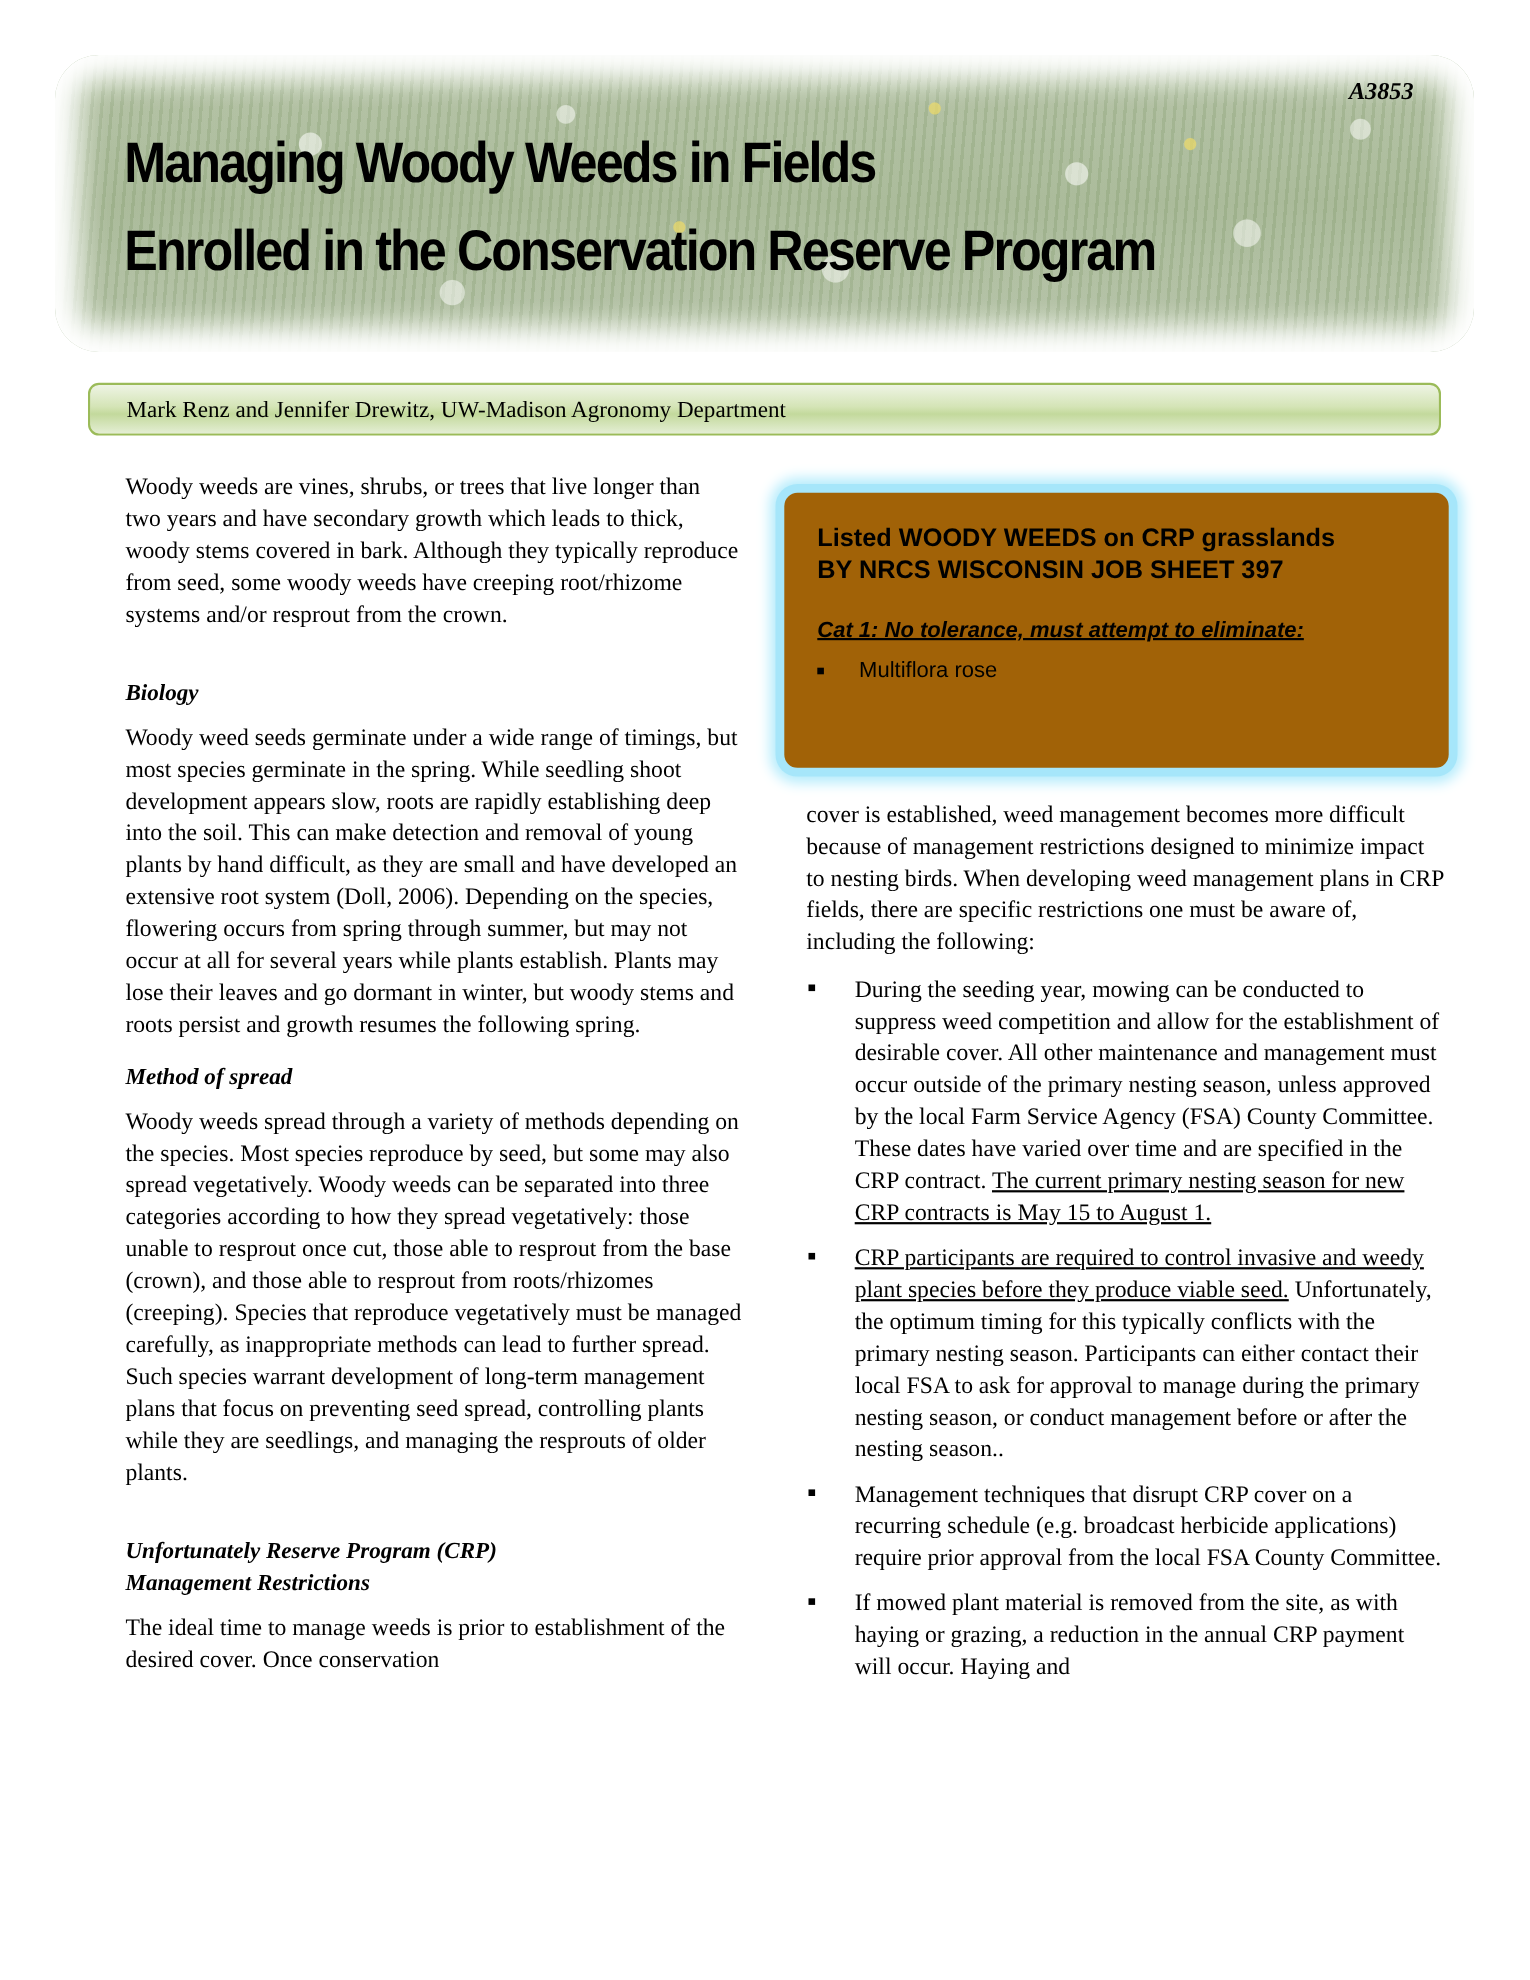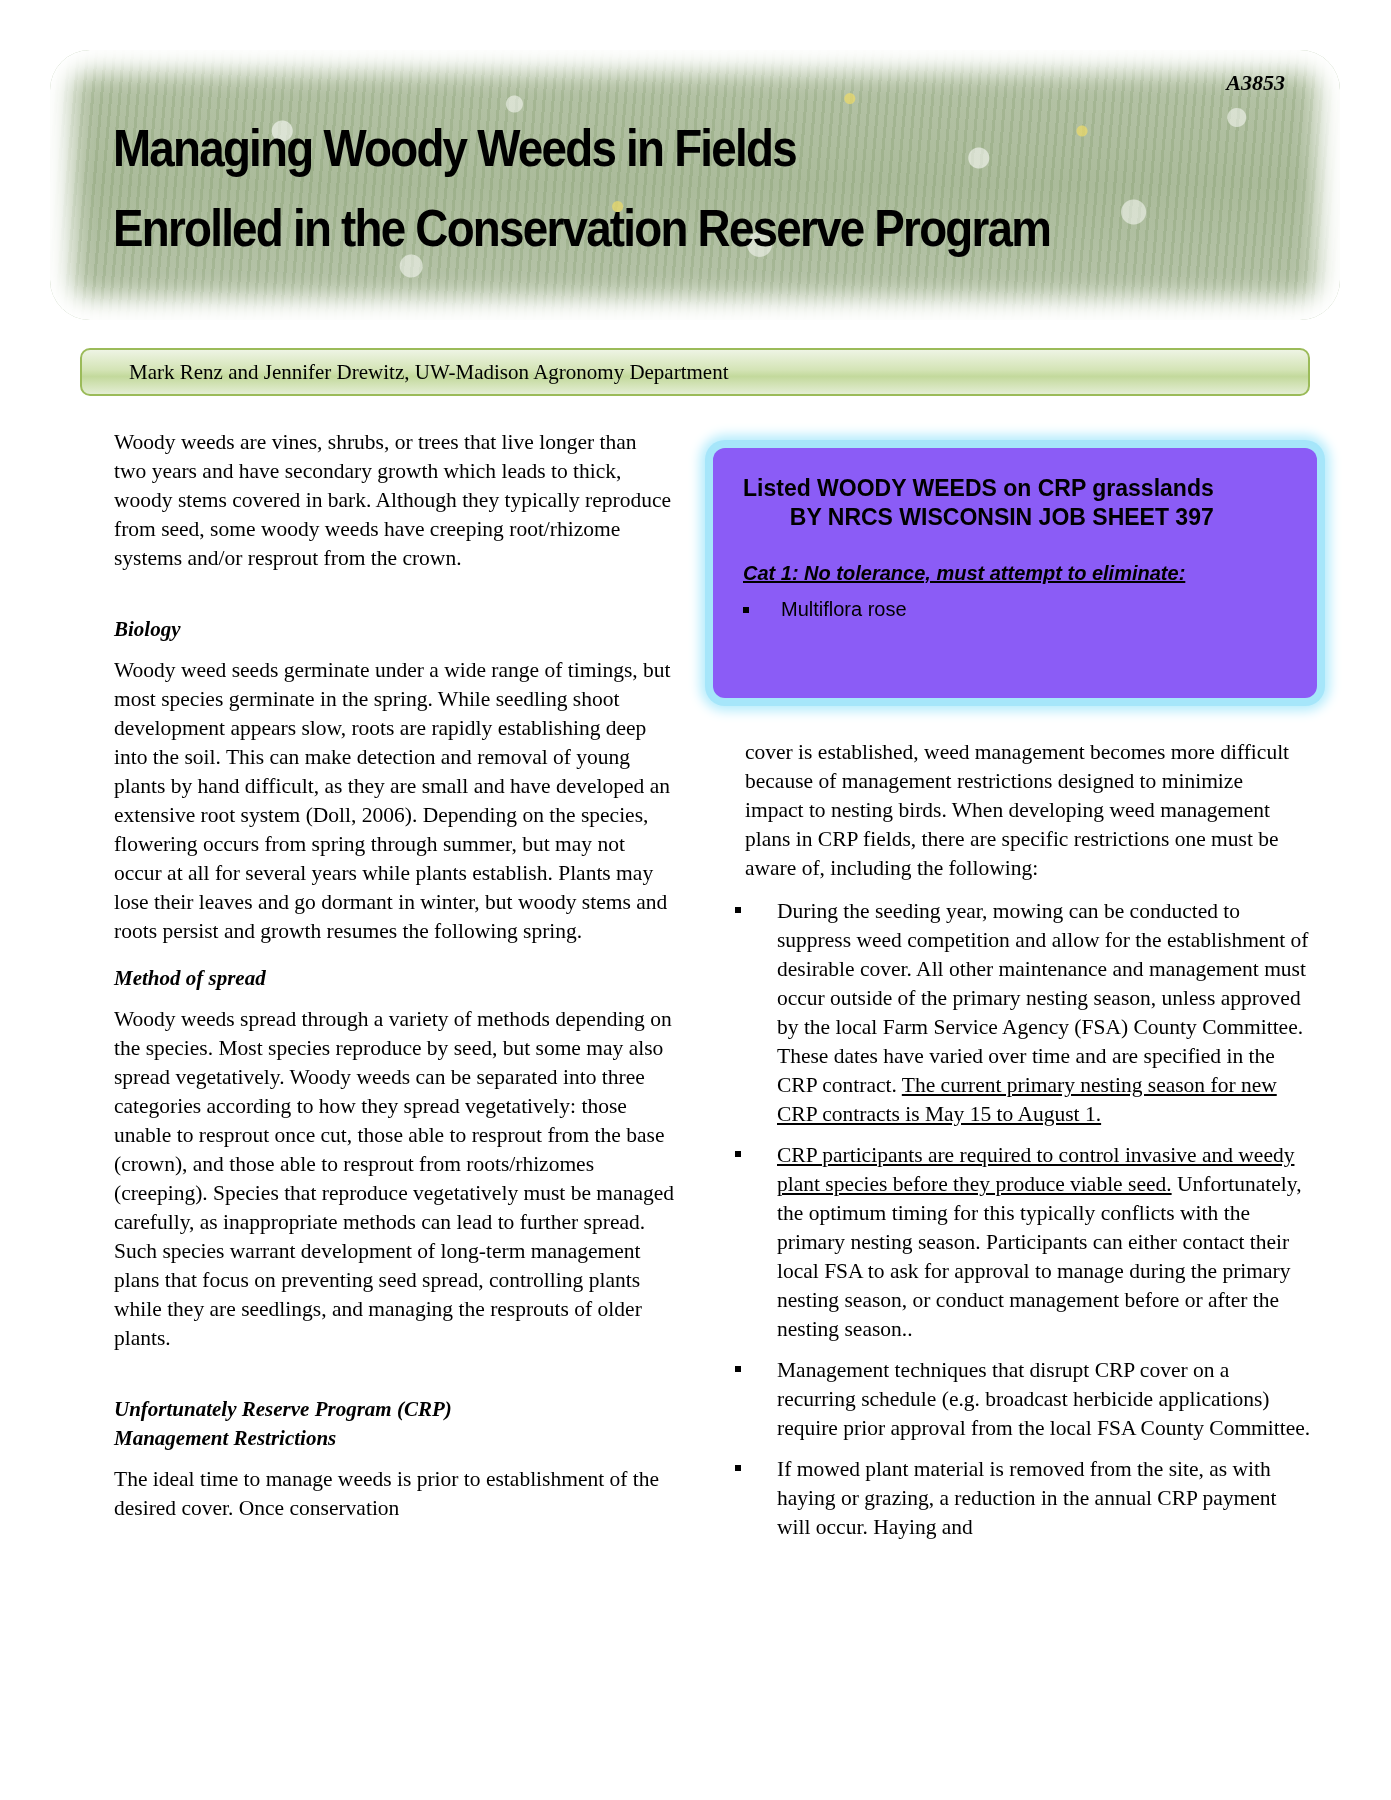--- a/index.html
+++ b/index.html
@@ -34,56 +34,55 @@
     font-family: "Liberation Sans", sans-serif; font-weight: bold;
     font-size: 52px; line-height: 80px; letter-spacing: -2px;
     transform: scaleX(0.88); transform-origin: left top;
   }
 
   .author-bar {
     position: absolute; left: 80px; top: 348px; width: 1230px; height: 48px;
     border: 2px solid #9bbb59; border-radius: 10px; box-sizing: border-box;
     background: linear-gradient(180deg, #eef4e4 0%, #d4e4b6 45%, #c3d99c 60%, #e4eed4 100%);
     font-family: "Liberation Serif", serif; font-size: 21px;
-    padding-left: 47px; line-height: 44px;
+    padding-left: 33px; line-height: 44px;
   }
 
   .col-left {
     position: absolute; left: 114px; top: 428px; width: 560px;
     font-family: "Liberation Serif", serif; font-size: 21.5px; line-height: 29px;
   }
   .col-left p { margin: 0; }
   .col-left h2 {
     font-size: 21px; font-style: italic; font-weight: bold; margin: 0; line-height: 29px;
   }
 
   .sidebar-box {
     position: absolute; left: 713px; top: 448px; width: 604px; height: 250px;
-    background: #8b5cf6; border-radius: 12px;
+    background: #a16207; border-radius: 12px;
     box-shadow: 0 0 0 8px #a6e6fa, 0 0 12px 13px #b5ecfc;
     font-family: "Liberation Sans", sans-serif;
-    text-align: right;
   }
   .sidebar-title {
     position: absolute; left: 30px; top: 26px; margin: 0;
     font-size: 23px; font-weight: bold; line-height: 29px;
   }
   .sidebar-cat {
     position: absolute; left: 30px; top: 114px;
     font-size: 20px; font-weight: bold; font-style: italic; text-decoration: underline;
   }
   .sidebar-list { position: absolute; left: 30px; top: 150px; margin: 0; padding: 0; list-style: none; font-size: 20px; }
   .sidebar-list li { display: flex; align-items: center; }
   .bullet-sq { display: inline-block; width: 6px; height: 6px; background: #000; margin-right: 32px; }
 
   .col-right {
     position: absolute; left: 733px; top: 726px; width: 580px;
     font-family: "Liberation Serif", serif; font-size: 21.5px; line-height: 29px;
   }
-  .col-right p { margin: 12px; }
+  .col-right p { margin: 0; }
   .col-right ul { list-style: none; margin: 0; padding: 0; }
   .col-right li { position: relative; padding-left: 44px; margin-top: 12px; }
   .col-right li .bullet-sq { position: absolute; left: 2px; top: 10px; margin: 0; }
   .u { text-decoration: underline; }
 </style>
 </head>
 <body>
 
 <div class="banner"></div>
 <div class="doc-id">A3853</div>

